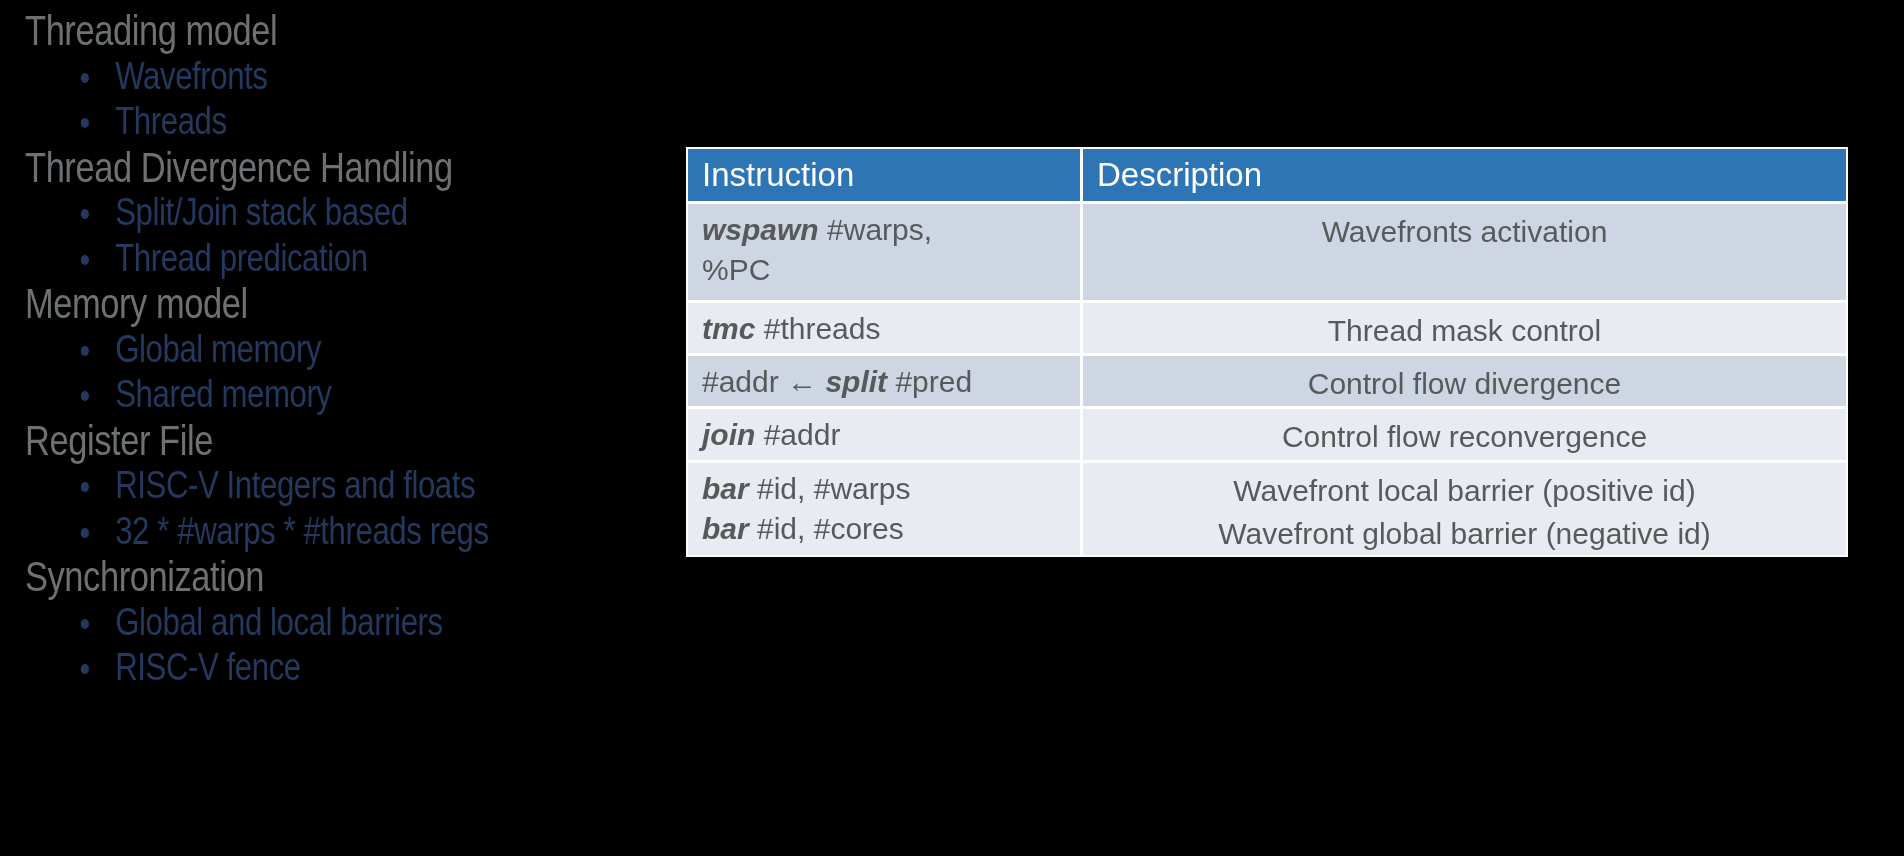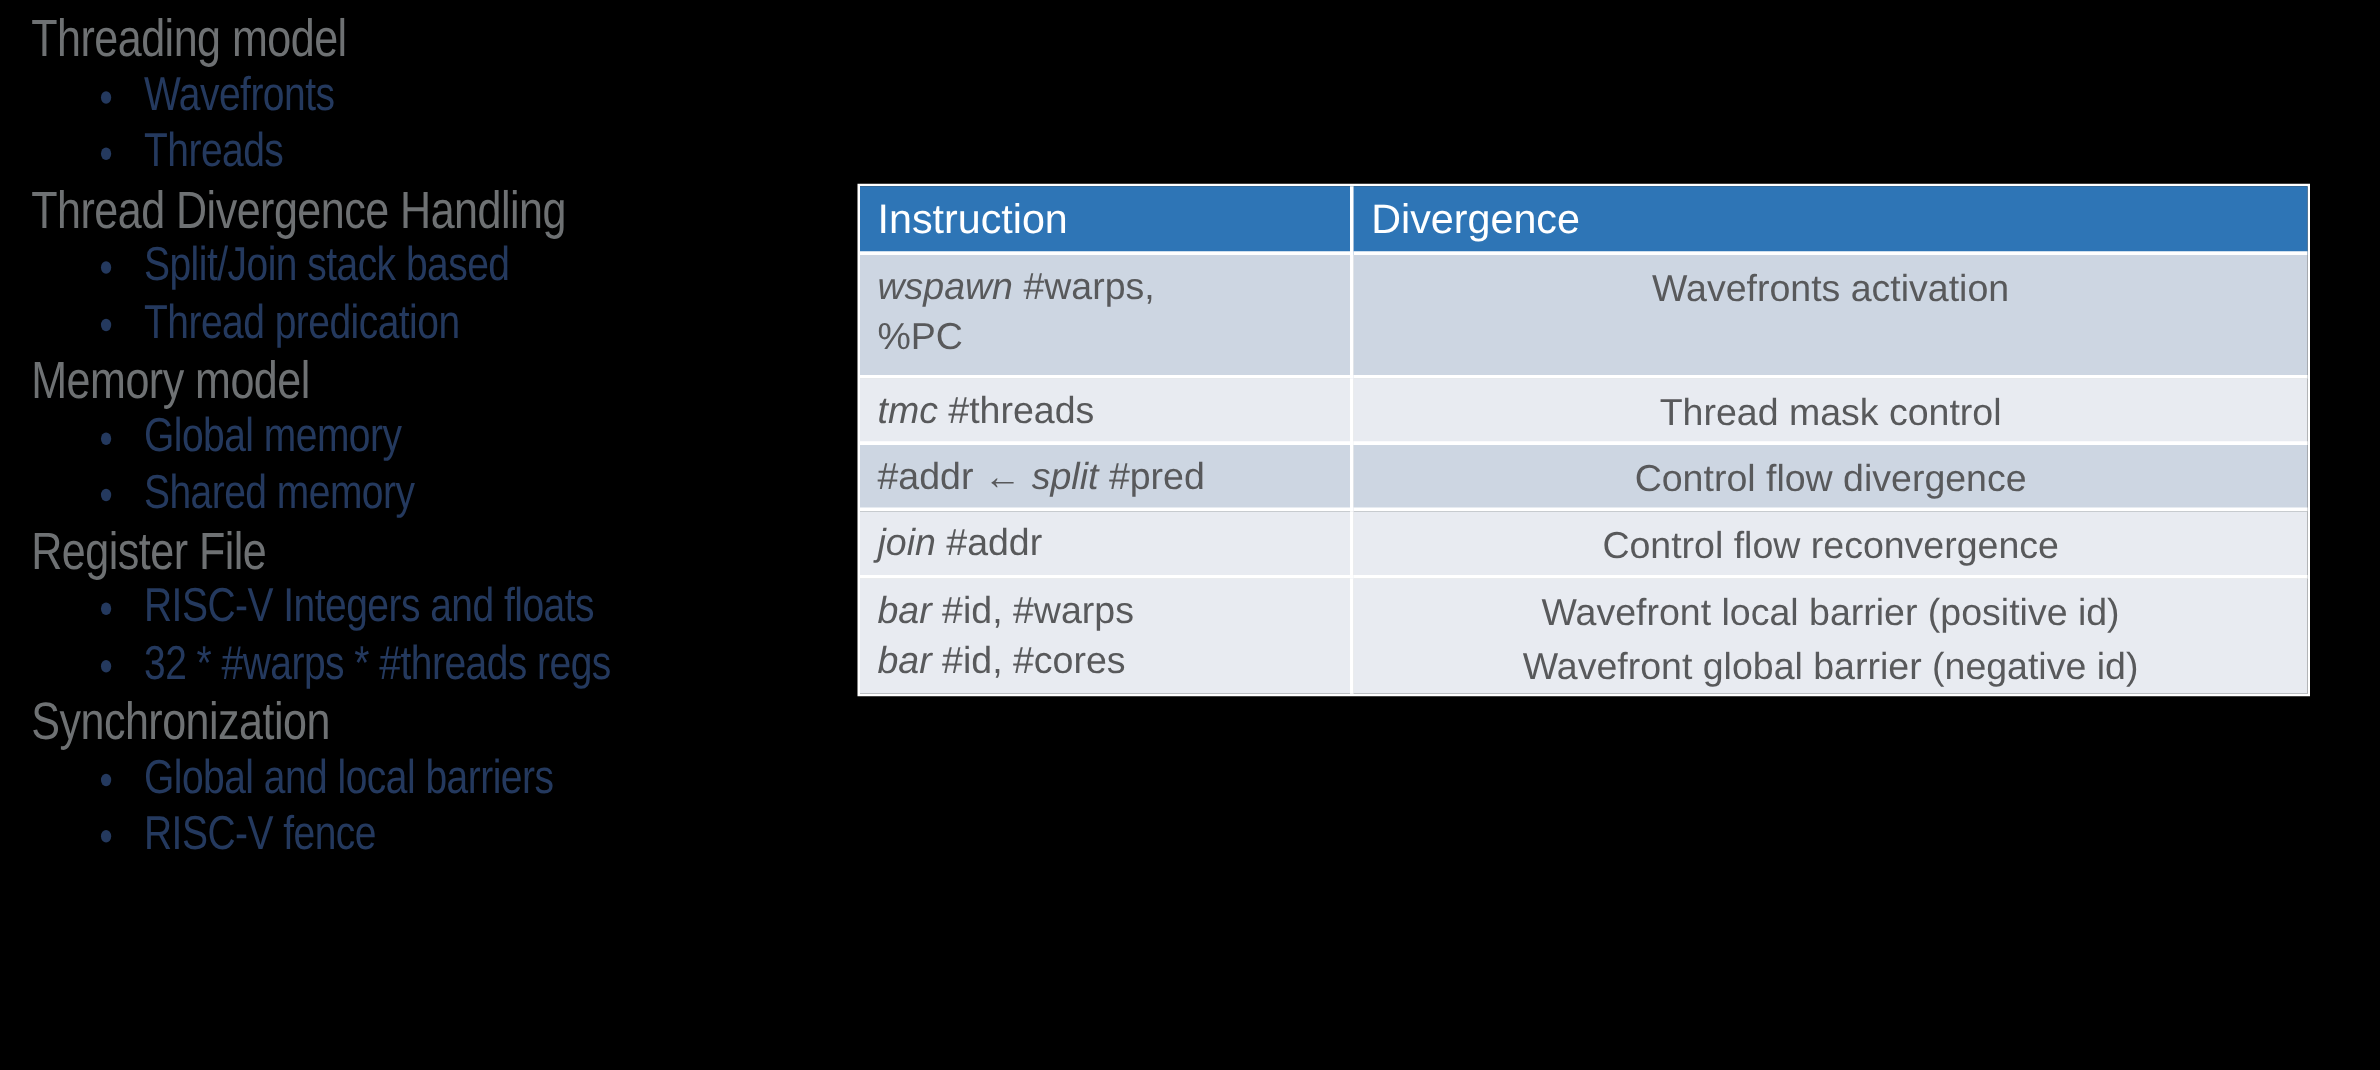--- a/index.html
+++ b/index.html
@@ -63,21 +63,21 @@
   .itable tbody tr:nth-child(1){height:99px;}
   .itable tbody tr:nth-child(2){height:53px;}
   .itable tbody tr:nth-child(3){height:53px;}
   .itable tbody tr:nth-child(4){height:54px;}
   .itable tbody tr:nth-child(5){height:54px;}
   .itable tbody tr:nth-child(6){height:96px;}
   tr.band-dark td{background:var(--row-dark-bg,#CDD6E2);}
   tr.band-light td{background:var(--row-light-bg,#E8EBF1);}
   .iline{line-height:40px;white-space:nowrap;}
   .dline{line-height:43px;white-space:nowrap;text-align:center;}
-  .mn{font-weight:normal;font-style:italic;}
+  .mn{font-weight:bold;font-style:italic;}
 
   
   .watermark{
     position:absolute;right:12px;top:772px;
     font-size:35px;letter-spacing:0.5px;
     color:var(--watermark-text,#EDEDED);
     text-shadow:1px 1px 0 #9a9a9a,2px 2px 3px #555;
     white-space:nowrap;
   }
 </style>
@@ -101,21 +101,21 @@
       <div class="o-bullet"><span class="dot"></span><span class="otext">32 * #warps * #threads regs</span></div>
       <div class="o-heading"><span class="otext">Synchronization</span></div>
       <div class="o-bullet"><span class="dot"></span><span class="otext">Global and local barriers</span></div>
       <div class="o-bullet"><span class="dot"></span><span class="otext">RISC-V fence</span></div>
     </div>
 
   <table class="itable">
     <thead>
       <tr>
         <th class="col-i">Instruction</th>
-        <th class="col-d">Divergence</th>
+        <th class="col-d">Description</th>
       </tr>
     </thead>
     <tbody>
         <tr class="band-dark">
           <td class="cell-i">
             <div class="iline"><span class="mn">wspawn</span><span class="pl"> #warps,</span></div>
             <div class="iline"><span class="pl">%PC</span></div>
           </td>
           <td class="cell-d">
             <div class="dline">Wavefronts activation</div>

